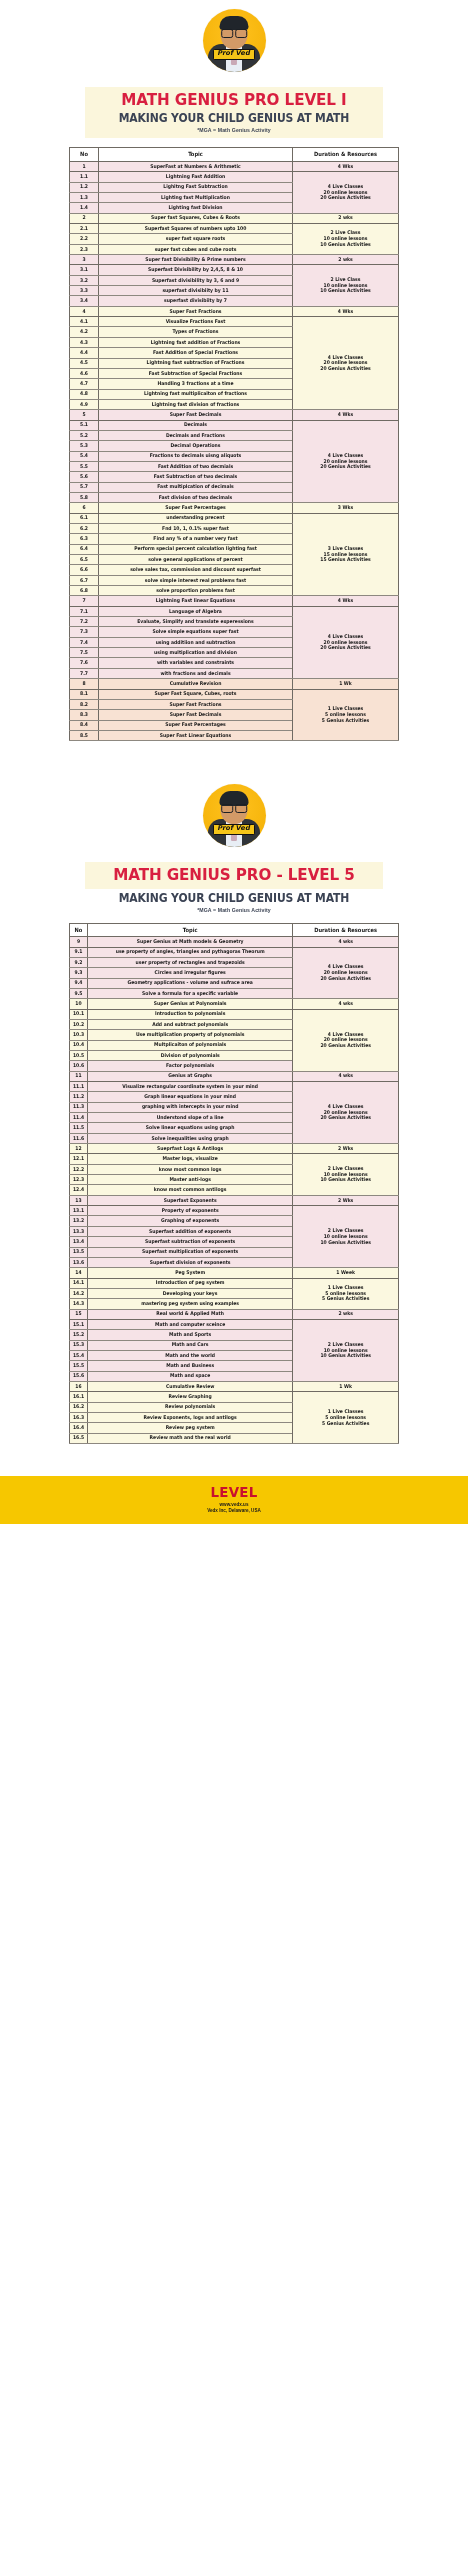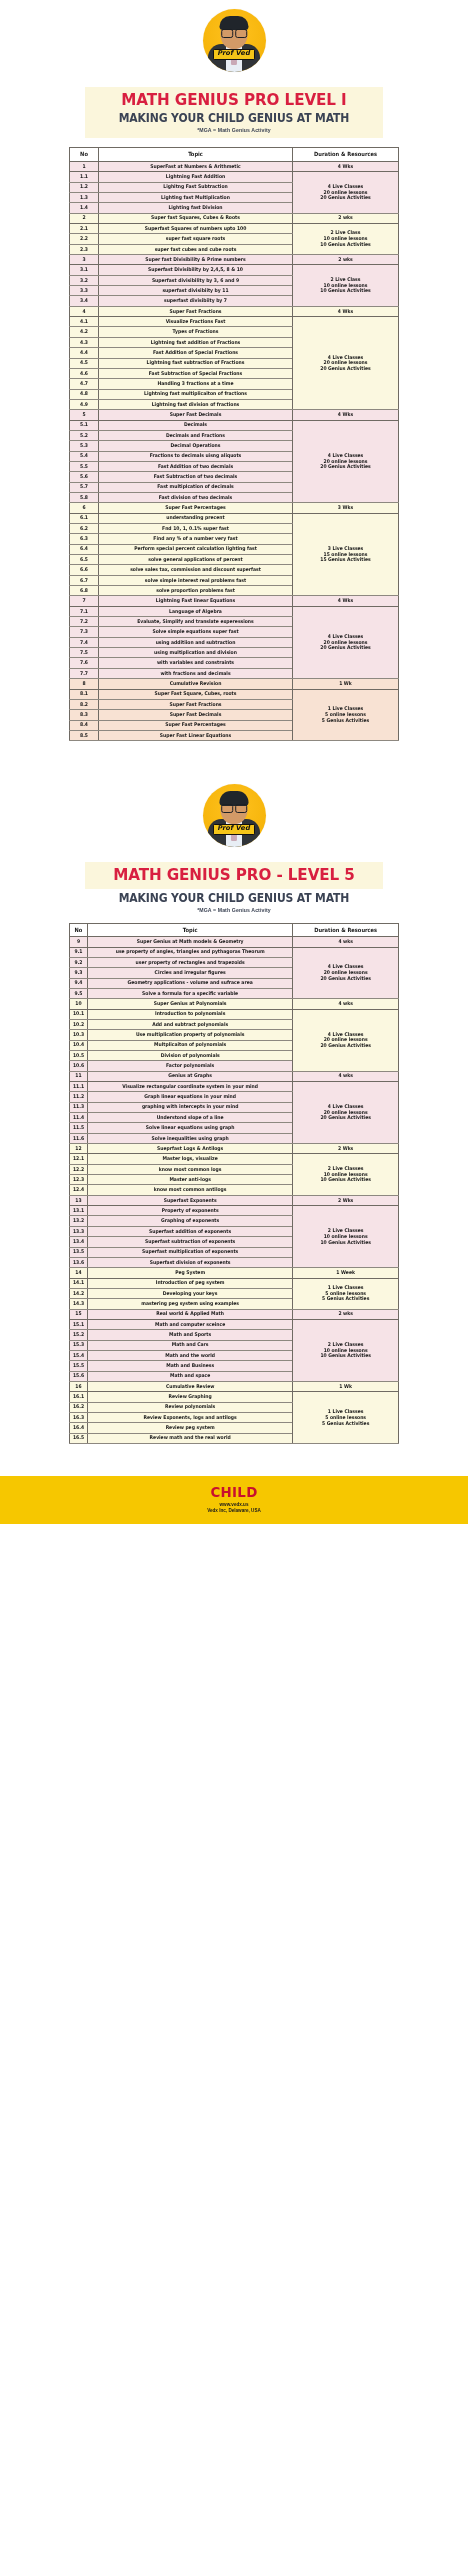--- a/index.html
+++ b/index.html
@@ -686,18 +686,18 @@
                 <td class="sub-no">16.5</td>
                 <td class="topic">Review math and the real world</td>
               </tr>
             </tbody>
           </table>
         </div>
       </div>
     </div>
 
   <div class="footer">
-    <div class="footer-logo">CHILD</div>
+    <div class="footer-logo">LEVEL</div>
     <div class="footer-url">www.vedx.us</div>
     <div class="footer-addr">Vedx Inc, Delaware, USA</div>
   </div>
 </div>
 
 
 </body></html>

